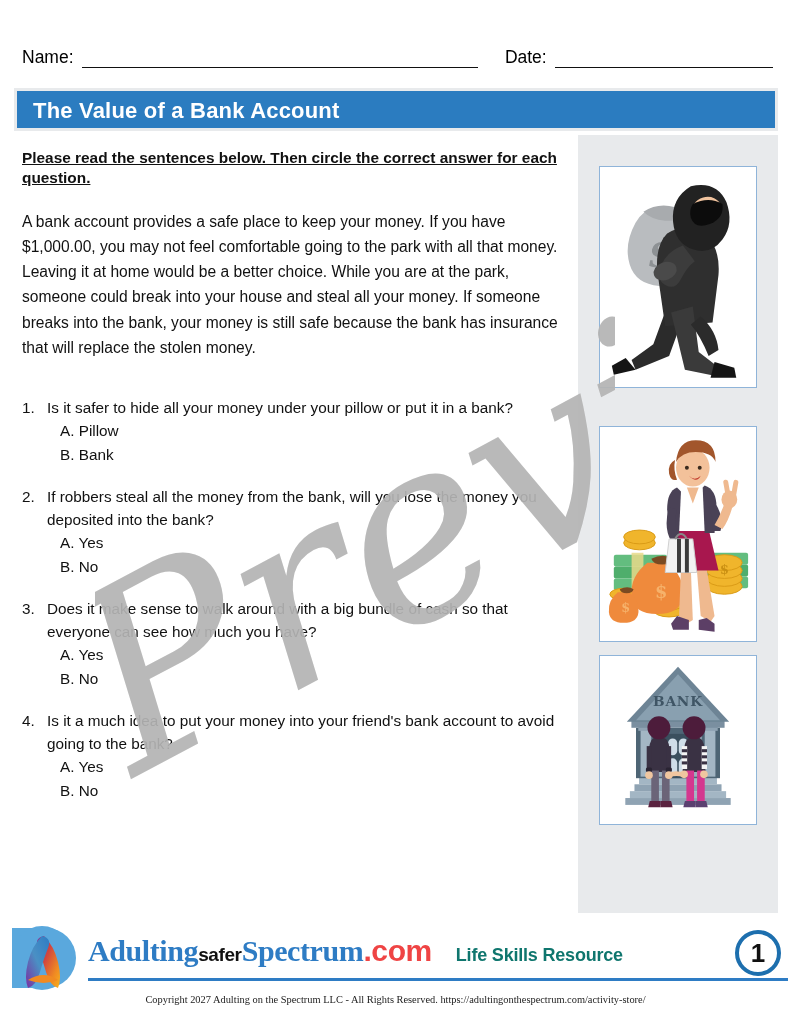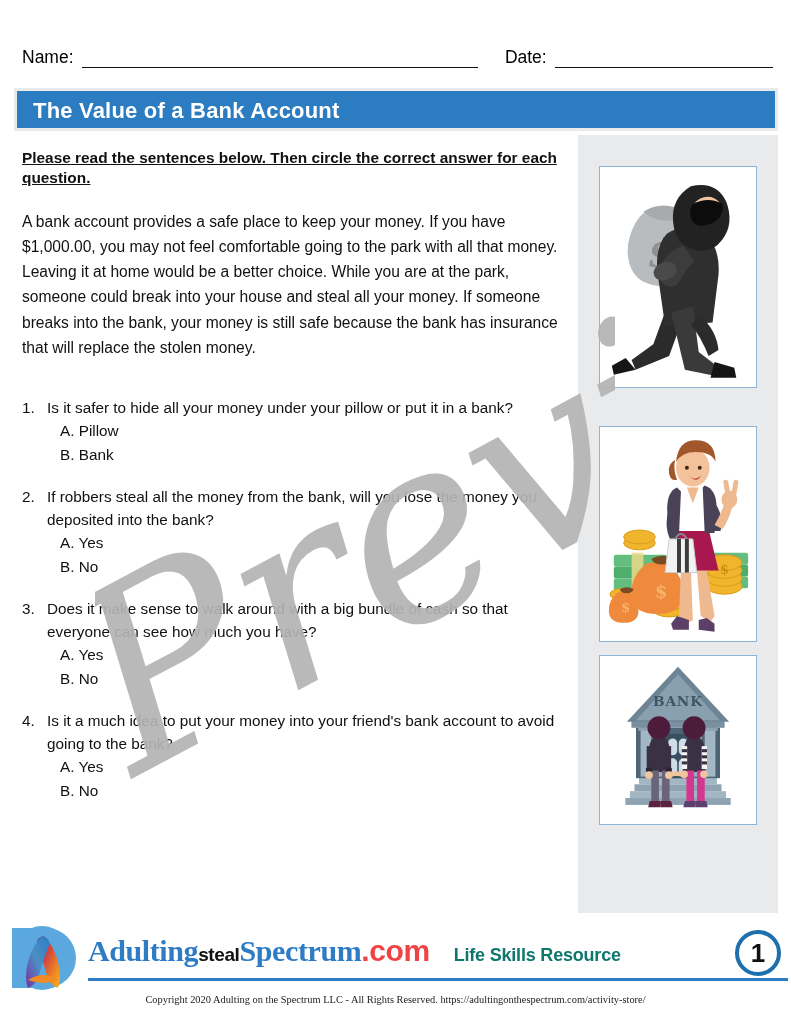--- a/index.html
+++ b/index.html
@@ -496,21 +496,21 @@
         <stop offset="50%" stop-color="#4a90c4"></stop>
         <stop offset="100%" stop-color="#2e7cc4"></stop>
       </linearGradient>
     </defs>
     <path d="M36 18 q10 10 14 26 q4 16 0 26 q-8 -2 -12 -16 q-4 -14 -8 -24 q-4 -10 6 -12 z" fill="url(#ribbon)"></path>
     <path d="M34 18 q-10 10 -14 26 q-4 16 0 26 q8 -2 12 -16 q4 -14 8 -24 q4 -10 -6 -12 z" fill="url(#ribbon2)"></path>
     <path d="M20 62 q16 -10 30 0 q-14 6 -30 0 z" fill="#f08a22"></path>
   </svg>
 
   <div class="brand-row">
-    <span class="brand"><span class="blue">Adulting</span><span class="small">steal</span><span class="blue">Spectrum</span><span class="black">.com</span></span>
+    <span class="brand"><span class="blue">Adulting</span><span class="small">safer</span><span class="blue">Spectrum</span><span class="black">.com</span></span>
     <span class="tagline">Life Skills Resource</span>
   </div>
   <div class="brand-rule"></div>
 
   <div class="page-badge">1</div>
 
-  <div class="copyright">Copyright 2020 Adulting on the Spectrum LLC - All Rights Reserved. https://adultingonthespectrum.com/activity-store/</div>
+  <div class="copyright">Copyright 2027 Adulting on the Spectrum LLC - All Rights Reserved. https://adultingonthespectrum.com/activity-store/</div>
 </div>
 
 </body></html>

